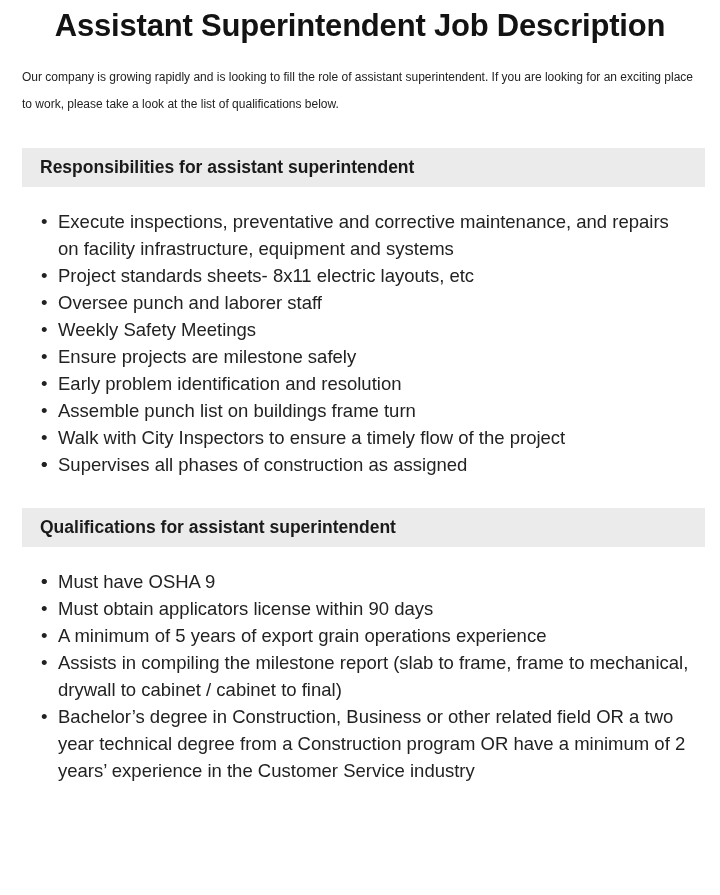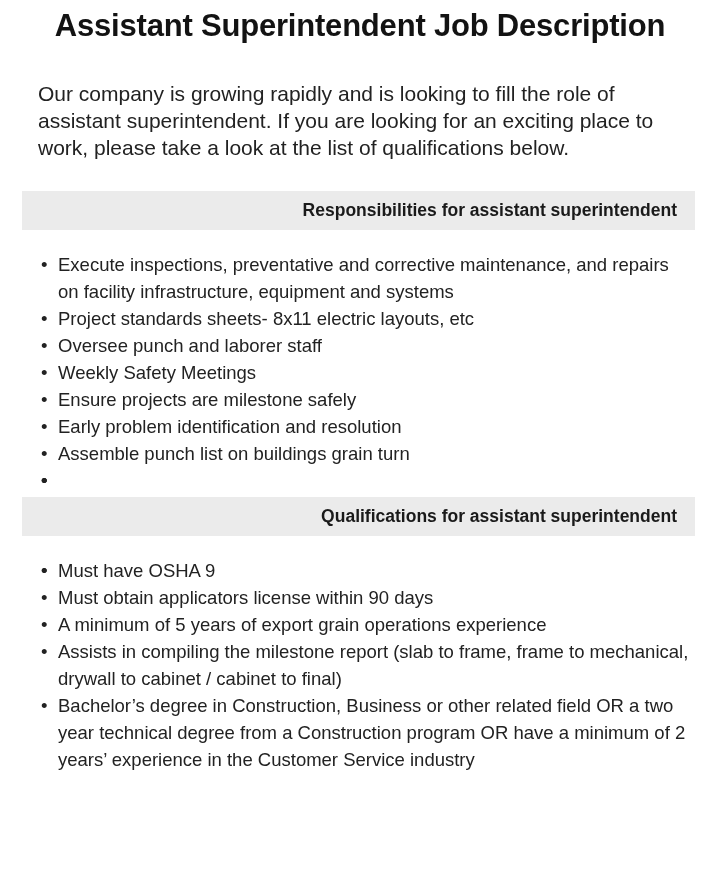--- a/index.html
+++ b/index.html
@@ -23,38 +23,37 @@
     font-size: 31px;
     font-weight: bold;
     letter-spacing: -0.2px;
     text-align: center;
     margin: 0;
     padding: 6px 22px 0 22px;
     line-height: 40px;
     color: #131313;
   }
   .intro {
-    font-size: 21px;
+    font-size: 12px;
     line-height: 27px;
-    margin: 16px;
+    margin: 0;
     padding: 18px 24px 0 22px;
     color: #222222;
   }
   .section {
     margin-top: 30px;
   }
   .section-header {
-    margin: 0 25px 0 22px;
+    margin: 0 15px 0 22px;
     background: #ebebeb;
     padding: 10px 18px 11px 18px;
     font-size: 17.5px;
     font-weight: bold;
     line-height: 18px;
     color: #1a1a1a;
-    text-align: right;
   }
   ul.bullets {
     list-style: none;
     margin: 0;
     padding: 0;
   }
   ul.bullets.first-list {
     padding-top: 21px;
   }
   ul.bullets li {
@@ -86,24 +85,24 @@
 
   <div class="section">
     <div class="section-header">Responsibilities for assistant superintendent</div>
     <ul class="bullets first-list">
       <li><span class="bullet-dot">•</span><span>Execute inspections, preventative and corrective maintenance, and repairs on facility infrastructure, equipment and systems</span></li>
       <li><span class="bullet-dot">•</span><span>Project standards sheets- 8x11 electric layouts, etc</span></li>
       <li><span class="bullet-dot">•</span><span>Oversee punch and laborer staff</span></li>
       <li><span class="bullet-dot">•</span><span>Weekly Safety Meetings</span></li>
       <li><span class="bullet-dot">•</span><span>Ensure projects are milestone safely</span></li>
       <li><span class="bullet-dot">•</span><span>Early problem identification and resolution</span></li>
-      <li><span class="bullet-dot">•</span><span>Assemble punch list on buildings grain turn</span></li>
+      <li><span class="bullet-dot">•</span><span>Assemble punch list on buildings frame turn</span></li>
+      <li><span class="bullet-dot">•</span><span>Walk with City Inspectors to ensure a timely flow of the project</span></li>
       <li><span class="bullet-dot">•</span></li>
-      <li><span class="bullet-dot">•</span></li>
-      <li><span class="bullet-dot">•</span></li>
+      <li><span class="bullet-dot">•</span><span>Supervises all phases of construction as assigned</span></li>
     </ul>
   </div>
 
   <div class="section">
     <div class="section-header">Qualifications for assistant superintendent</div>
     <ul class="bullets first-list">
       <li><span class="bullet-dot">•</span></li>
       <li><span class="bullet-dot">•</span><span>Must have OSHA 9</span></li>
       <li><span class="bullet-dot">•</span><span>Must obtain applicators license within 90 days</span></li>
       <li><span class="bullet-dot">•</span><span>A minimum of 5 years of export grain operations experience</span></li>

